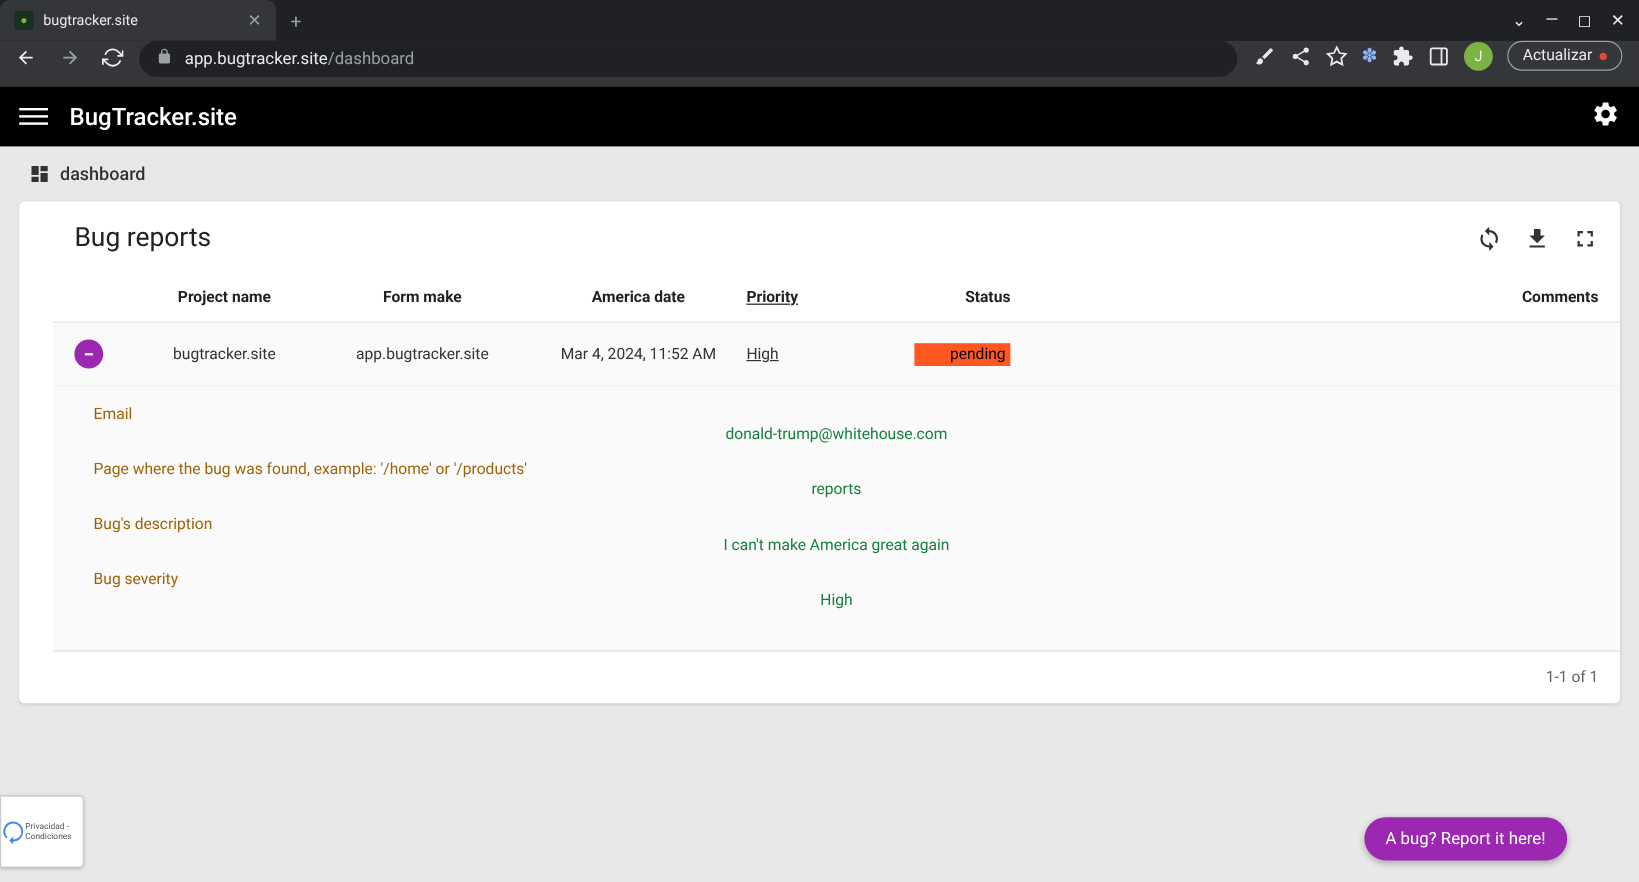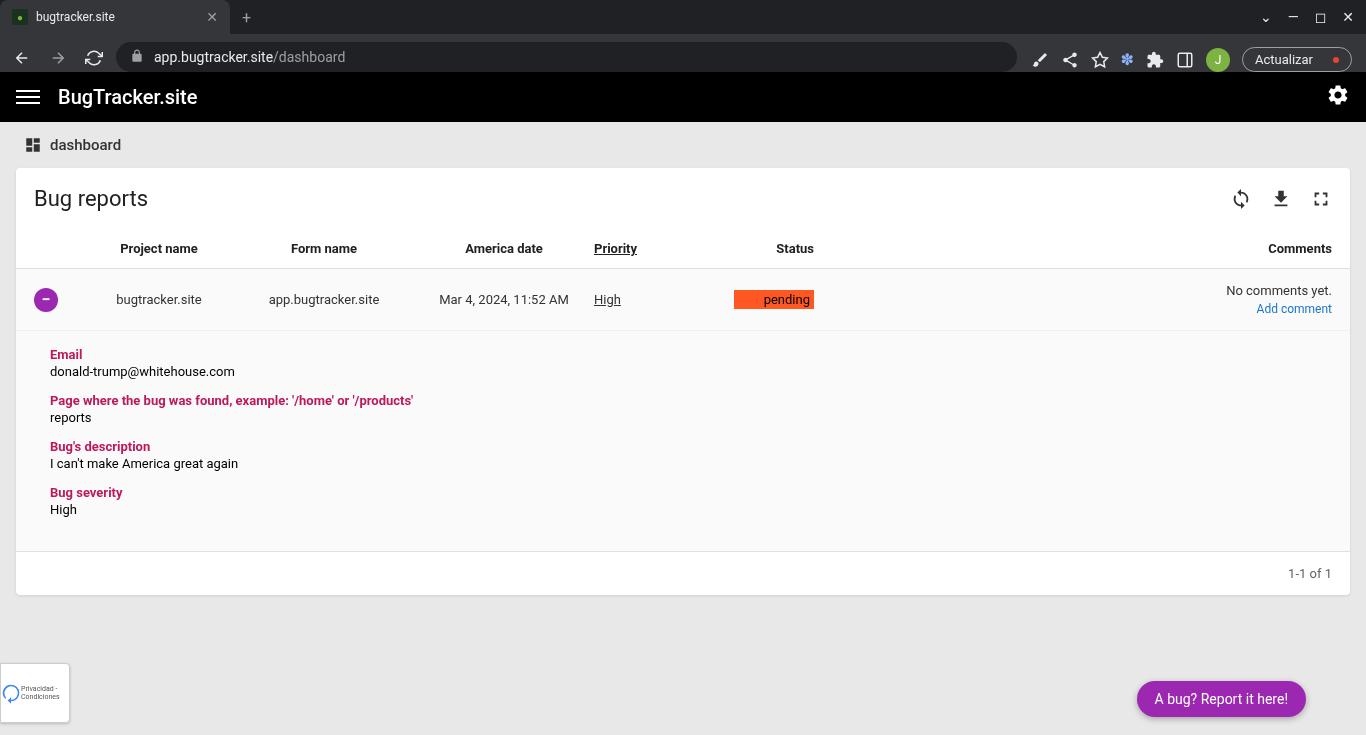--- a/index.html
+++ b/index.html
@@ -9,46 +9,46 @@
     .browser-chrome { background: #202124; }
     .tab-bar { display: flex; align-items: center; height: 34px; background: #202124; }
     .tab { display: flex; align-items: center; gap: 8px; background: #35363a; border-radius: 8px 8px 0 0; padding: 0 12px; height: 34px; width: 230px; color: #e8eaed; font-size: 12px; }
     .tab-favicon { width: 16px; height: 16px; background: #1a3020; border-radius: 2px; display: flex; align-items: center; justify-content: center; color: #7cb342; font-size: 10px; }
     .tab-title { flex: 1; }
     .tab-close { color: #9aa0a6; cursor: pointer; font-size: 14px; }
     .new-tab { color: #9aa0a6; padding: 0 12px; cursor: pointer; font-size: 16px; }
     .window-controls { margin-left: auto; display: flex; gap: 16px; padding: 0 12px; color: #e8eaed; font-size: 14px; }
     .window-controls span { cursor: pointer; }
     
-    .addr-bar { display: flex; align-items: flex-end; height: 38px; background: #35363a; padding: 0 8px; gap: 8px; }
+    .addr-bar { display: flex; align-items: flex-start; height: 38px; background: #35363a; padding: 0 8px; gap: 8px; }
     .nav-icon { width: 28px; height: 28px; display: flex; align-items: center; justify-content: center; color: #9aa0a6; cursor: pointer; }
     .nav-icon.active { color: #e8eaed; }
     .url-box { flex: 1; background: #202124; border-radius: 20px; height: 30px; display: flex; align-items: center; padding: 0 14px; color: #9aa0a6; font-size: 14px; gap: 10px; }
     .url-lock { color: #9aa0a6; }
     .url-text { color: #9aa0a6; }
     .url-text .domain { color: #e8eaed; }
     .addr-icons { display: flex; gap: 12px; align-items: center; color: #e8eaed; padding: 0 6px; }
     .addr-icons > span, .addr-icons > div { cursor: pointer; display: flex; align-items: center; }
     .profile-circle { width: 24px; height: 24px; border-radius: 50%; background: #7cb342; color: #fff; display: flex; align-items: center; justify-content: center; font-size: 12px; }
-    .update-btn { border: 1px solid #9aa0a6; border-radius: 16px; padding: 4px 12px; color: #e8eaed; font-size: 13px; display: flex; align-items: center; gap: 20px; }
+    .update-btn { border: 1px solid #9aa0a6; border-radius: 16px; padding: 4px 12px; color: #e8eaed; font-size: 13px; display: flex; align-items: center; gap: 6px; }
     .update-dot { width: 6px; height: 6px; background: #ea4335; border-radius: 50%; }
     
     
     .app-header { background: #000; color: #fff; height: 50px; display: flex; align-items: center; padding: 0 16px; gap: 18px; }
     .hamburger { cursor: pointer; width: 24px; display: flex; flex-direction: column; gap: 4px; }
     .hamburger div { height: 2px; background: #fff; }
     .app-title { font-size: 20px; font-weight: 500; }
     .settings-gear { margin-left: auto; cursor: pointer; }
     
     
     .breadcrumb { padding: 14px 24px; display: flex; align-items: center; gap: 8px; color: #333; font-size: 15px; font-weight: 500; }
     .breadcrumb svg { width: 18px; height: 18px; }
     
     
-    .card { background: #fff; border-radius: 4px; margin: 0 16px; box-shadow: 0 1px 3px rgba(0,0,0,0.1); }
+    .card { background: #fff; border-radius: 4px; margin: 0 16px; box-shadow: 0 1px 3px rgba(0,0,0,0.1); padding-left: 28px; }
     .card-header { display: flex; align-items: center; padding: 18px; }
     .card-title { font-size: 22px; color: #202124; }
     .card-actions { margin-left: auto; display: flex; gap: 18px; }
     .card-actions span { cursor: pointer; display: flex; }
     
     
     .table-head { display: flex; padding: 12px 18px; border-bottom: 1px solid #e0e0e0; font-size: 13px; font-weight: 700; color: #202124; }
     .col-expand { width: 50px; }
     .col-ticket { width: 380px; text-align: center; }
     .col-project { width: 150px; text-align: center; }
@@ -60,22 +60,22 @@
     
     .table-row { display: flex; padding: 14px 18px; border-bottom: 1px solid #f0f0f0; font-size: 13px; color: #333; align-items: center; background: #fafafa; }
     .collapse-btn { width: 24px; height: 24px; border-radius: 50%; background: #9c27b0; color: #fff; display: flex; align-items: center; justify-content: center; cursor: pointer; font-size: 16px; font-weight: bold; }
     .status-badge { background: #ff5722; color: #000; padding: 2px 4px 2px 30px; display: inline-block; font-size: 13px; }
     .comments-cell { text-align: right; }
     .add-comment { color: #1976d2; cursor: pointer; font-size: 12px; margin-top: 4px; display: block; }
     
     
     .detail { padding: 16px 34px 20px; background: #fafafa; border-bottom: 1px solid #e0e0e0; }
     .detail-field { margin-bottom: 14px; font-size: 13px; }
-    .detail-label { color: #be185d; margin-bottom: 2px; font-weight: bold; }
-    .detail-value { color: #000000; }
+    .detail-label { color: #a16207; margin-bottom: 2px; }
+    .detail-value { color: #15803d; text-align: center; }
     
     .pagination { padding: 14px 18px; text-align: right; font-size: 13px; color: #5f6368; }
     
     
     .recaptcha { position: fixed; bottom: 12px; left: 0; width: 70px; height: 60px; background: #fff; border: 1px solid #ccc; border-radius: 0 4px 4px 0; display: flex; flex-direction: row; align-items: center; justify-content: center; font-size: 7px; color: #555; box-shadow: 0 1px 3px rgba(0,0,0,0.2); }
     .recaptcha svg { width: 32px; height: 32px; }
     
     
     .report-bug { position: fixed; bottom: 18px; right: 60px; background: #9c27b0; color: #fff; padding: 10px 18px; border-radius: 20px; font-size: 14px; cursor: pointer; box-shadow: 0 2px 6px rgba(0,0,0,0.3); }
   </style>
@@ -198,40 +198,36 @@
           <svg width="22" height="22" viewBox="0 0 24 24" fill="#333">
             <path d="M7 14H5v5h5v-2H7v-3zm-2-4h2V7h3V5H5v5zm12 7h-3v2h5v-5h-2v3zM14 5v2h3v3h2V5h-5z"></path>
           </svg>
         </span>
     </div>
   </div>
 
   <div class="table-head">
     <div class="col-expand"></div>
     <div class="col-project">Project name</div>
-    <div class="col-form">Form name</div>
+    <div class="col-form">Form make</div>
     <div class="col-date">America date</div>
     <div class="col-priority">Priority</div>
     <div class="col-status">Status</div>
     <div class="col-comments">Comments</div>
   </div>
 
   <div class="table-row">
     <div class="col-expand">
         <div class="collapse-btn">−</div>
       </div>
     <div class="col-project">bugtracker.site</div>
     <div class="col-form">app.bugtracker.site</div>
     <div class="col-date">Mar 4, 2024, 11:52 AM</div>
     <div class="col-priority">High</div>
     <div class="col-status" style="text-align:right"><span class="status-badge">pending</span></div>
-    <div class="col-comments comments-cell">
-      <div>No comments yet.</div>
-      <span class="add-comment">Add comment</span>
-    </div>
   </div>
 
   <div class="detail">
     <div class="detail-field">
       <div class="detail-label">Email</div>
       <div class="detail-value">donald-trump@whitehouse.com</div>
     </div>
     <div class="detail-field">
       <div class="detail-label">Page where the bug was found, example: '/home' or '/products'</div>
       <div class="detail-value">reports</div>

